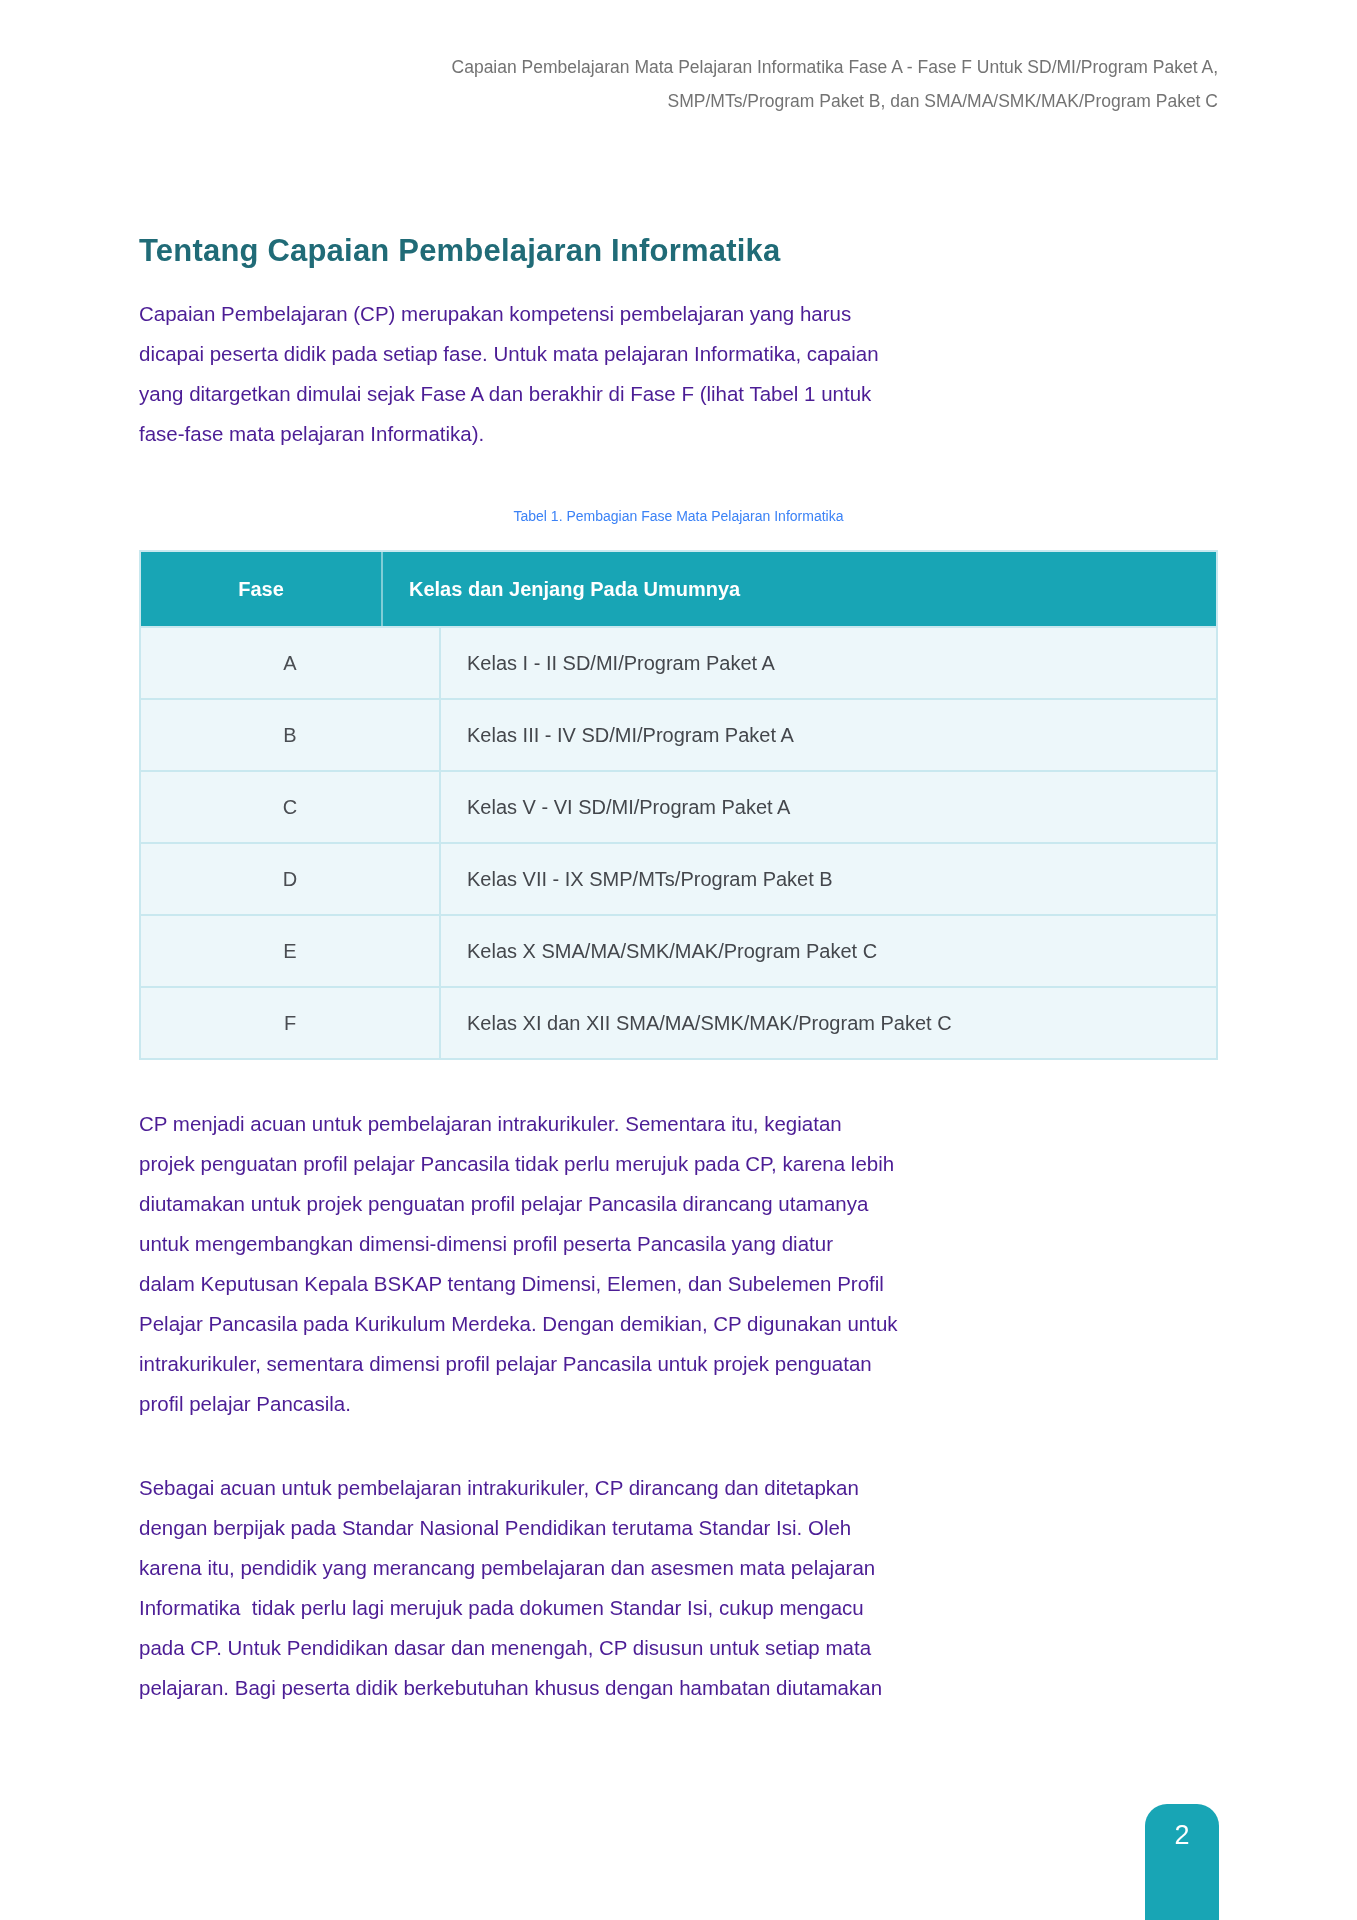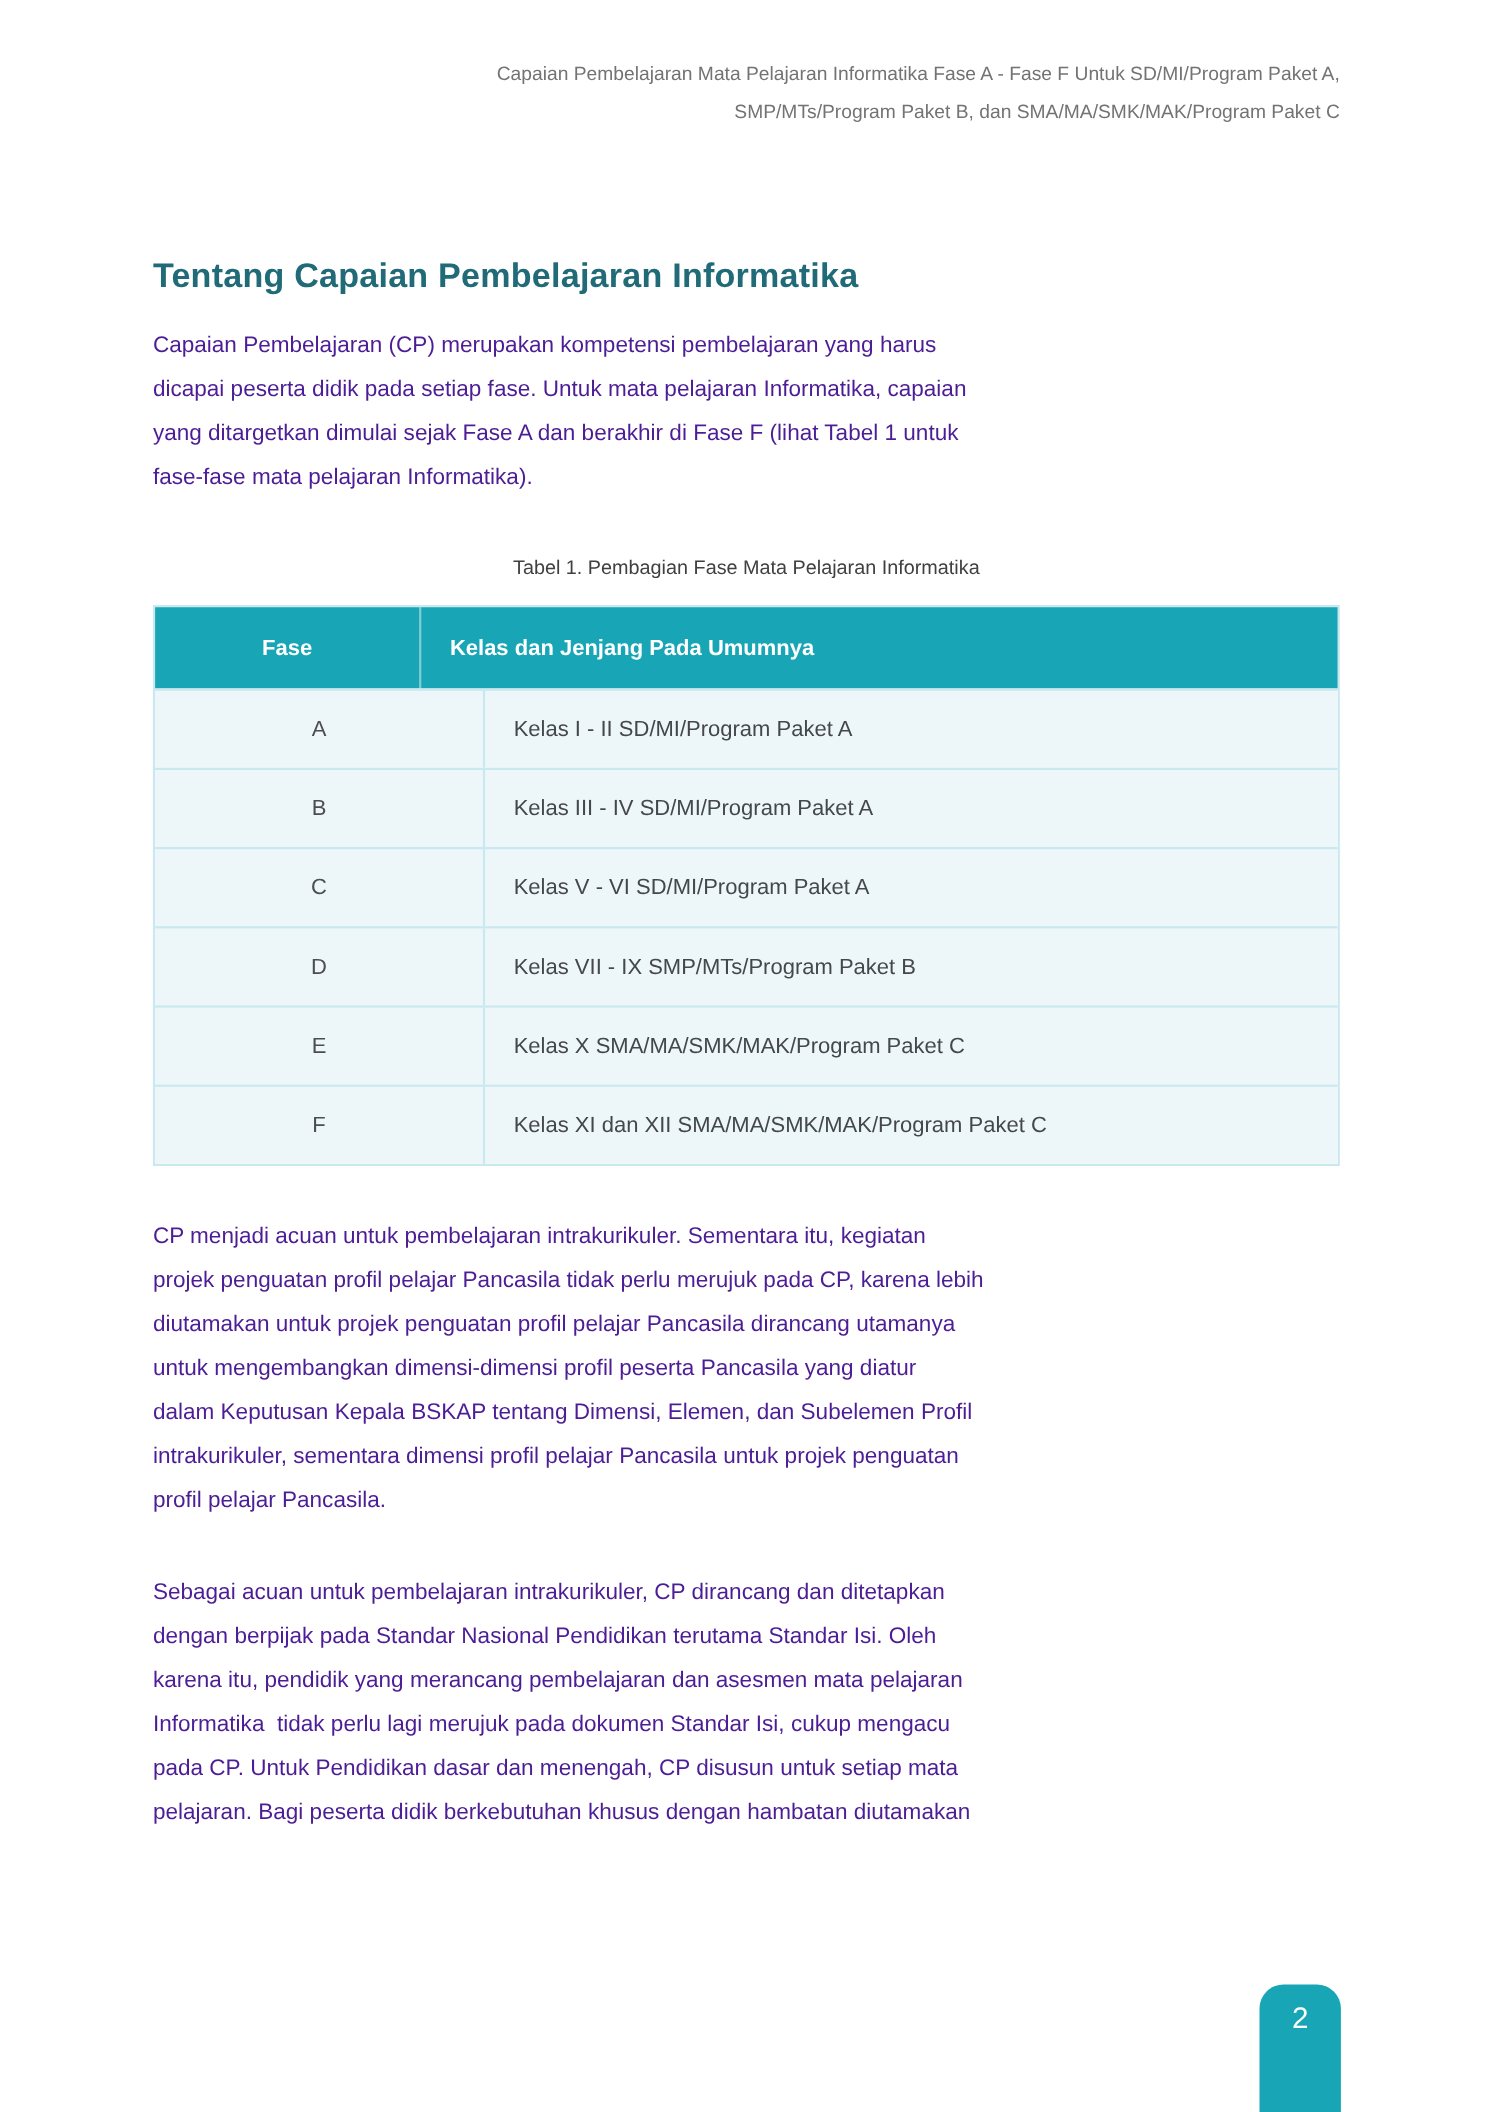--- a/index.html
+++ b/index.html
@@ -42,23 +42,23 @@
     line-height: 40px;
     font-size: 20.5px;
     white-space: pre;
     color: #4c1d95;
   }
 
   
   .table-caption {
     margin-top: 50px;
     text-align: center;
-    font-size: 18px;
+    font-size: 14px;
     line-height: 24px;
-    color: #404040;
+    color: #3b82f6;
   }
 
   
   .fase-table {
     margin-top: 22px;
     border: 2px solid #C9E8EF;
   }
   .t-head {
     display: flex;
     height: 74px;
@@ -167,20 +167,21 @@
       <div class="td-kelas">Kelas XI dan XII SMA/MA/SMK/MAK/Program Paket C</div>
     </div>
   </div>
 
   <div class="para spaced">
     <div class="line">CP menjadi acuan untuk pembelajaran intrakurikuler. Sementara itu, kegiatan</div>
     <div class="line">projek penguatan profil pelajar Pancasila tidak perlu merujuk pada CP, karena lebih</div>
     <div class="line">diutamakan untuk projek penguatan profil pelajar Pancasila dirancang utamanya</div>
     <div class="line">untuk mengembangkan dimensi-dimensi profil peserta Pancasila yang diatur</div>
     <div class="line">dalam Keputusan Kepala BSKAP tentang Dimensi, Elemen, dan Subelemen Profil</div>
+    <div class="line">Pelajar Pancasila pada Kurikulum Merdeka. Dengan demikian, CP digunakan untuk</div>
     <div class="line">intrakurikuler, sementara dimensi profil pelajar Pancasila untuk projek penguatan</div>
     <div class="line">profil pelajar Pancasila.</div>
   </div>
 
   <div class="para spaced">
     <div class="line">Sebagai acuan untuk pembelajaran intrakurikuler, CP dirancang dan ditetapkan</div>
     <div class="line">dengan berpijak pada Standar Nasional Pendidikan terutama Standar Isi. Oleh</div>
     <div class="line">karena itu, pendidik yang merancang pembelajaran dan asesmen mata pelajaran</div>
     <div class="line">Informatika  tidak perlu lagi merujuk pada dokumen Standar Isi, cukup mengacu</div>
     <div class="line">pada CP. Untuk Pendidikan dasar dan menengah, CP disusun untuk setiap mata</div>

